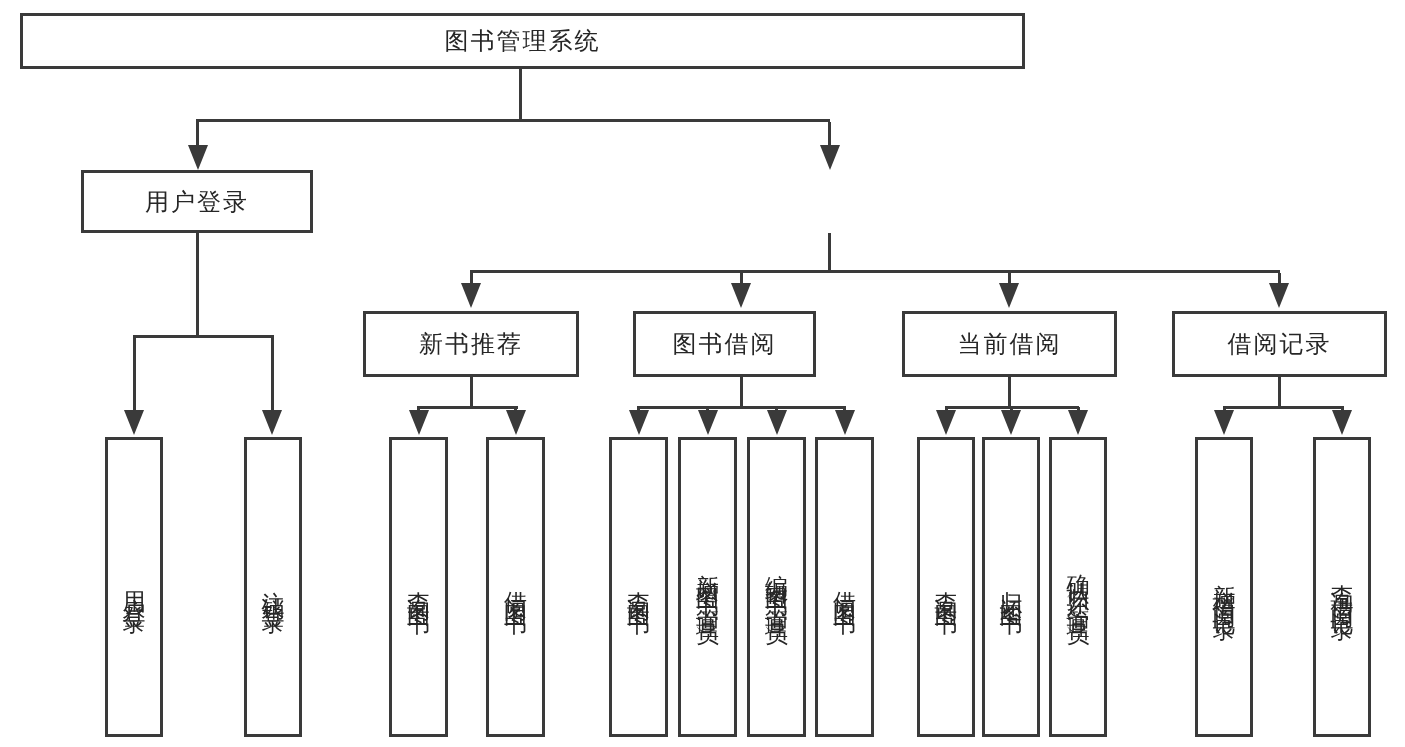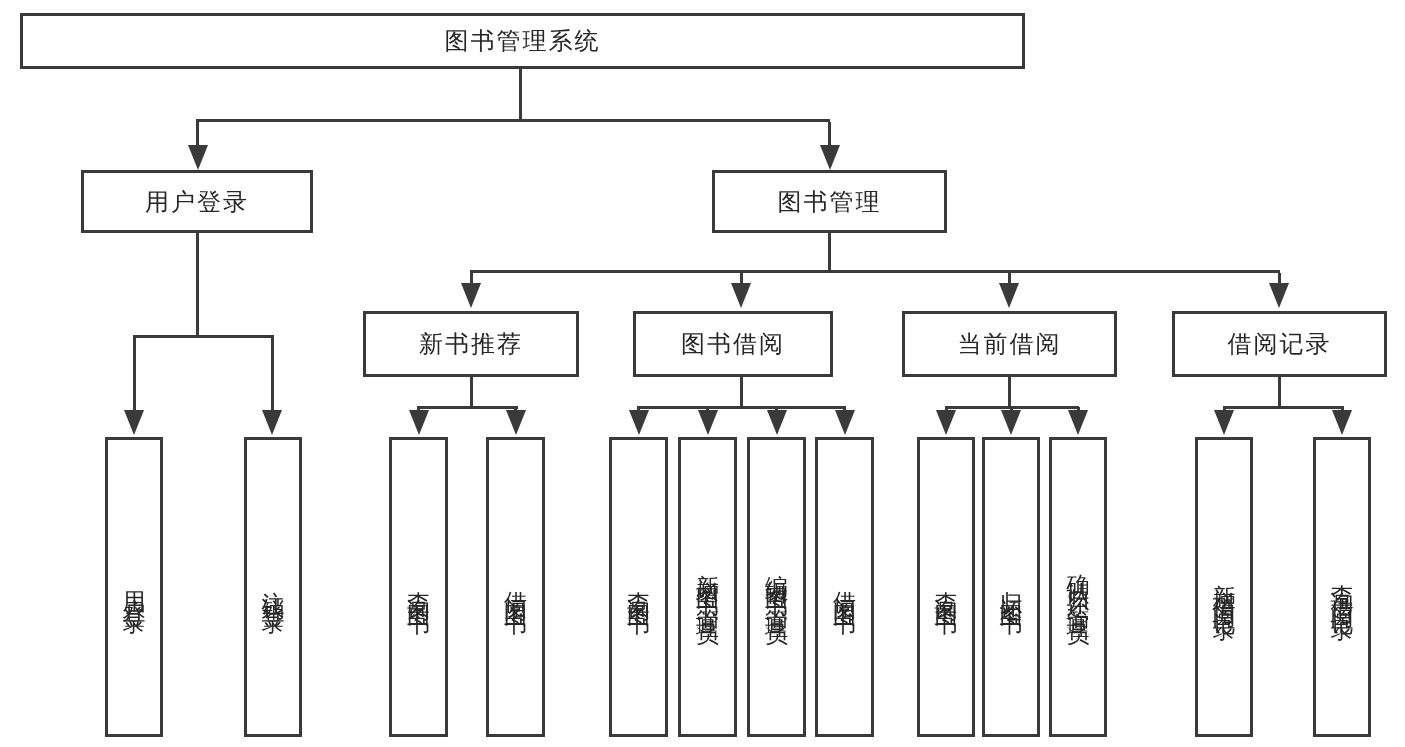--- a/index.html
+++ b/index.html
@@ -66,23 +66,20 @@
     <div class="hline" style="left:196px;top:119px;width:634px;"></div>
     <div class="vline" style="left:196px;top:122px;height:23px;"></div>
     <div class="arw" style="left:188px;top:145px;"></div>
     <div class="vline" style="left:828px;top:122px;height:23px;"></div>
     <div class="arw" style="left:820px;top:145px;"></div>
   </div>
 
   <div class="box hnode" style="left:81px;top:170px;width:232px;height:63px;">
     <span>用户登录</span>
   </div>
-  <div class="box hnode" style="left:712px;top:170px;width:235px;height:63px;">
-    <span>图书管理</span>
-  </div>
 
   <div>
     <div class="vline" style="left:196px;top:233px;height:104px;"></div>
     <div class="hline" style="left:133px;top:335px;width:141px;"></div>
     <div class="vline" style="left:133px;top:337px;height:73px;"></div>
     <div class="arw" style="left:124px;top:410px;"></div>
     <div class="vline" style="left:271px;top:337px;height:73px;"></div>
     <div class="arw" style="left:262px;top:410px;"></div>
   </div>
 
@@ -95,21 +92,21 @@
     <div class="arw" style="left:731px;top:283px;"></div>
     <div class="vline" style="left:1008px;top:273px;height:11px;"></div>
     <div class="arw" style="left:999px;top:283px;"></div>
     <div class="vline" style="left:1278px;top:273px;height:11px;"></div>
     <div class="arw" style="left:1269px;top:283px;"></div>
   </div>
 
   <div class="box hnode" style="left:363px;top:311px;width:216px;height:66px;text-align:center;">
     <span>新书推荐</span>
   </div>
-  <div class="box hnode" style="left:633px;top:311px;width:200px;height:66px;">
+  <div class="box hnode" style="left:633px;top:311px;width:183px;height:66px;">
     <span>图书借阅</span>
   </div>
   <div class="box hnode" style="left:902px;top:311px;width:215px;height:66px;">
     <span>当前借阅</span>
   </div>
   <div class="box hnode" style="left:1172px;top:311px;width:215px;height:66px;">
     <span>借阅记录</span>
   </div>
 
   <div>

